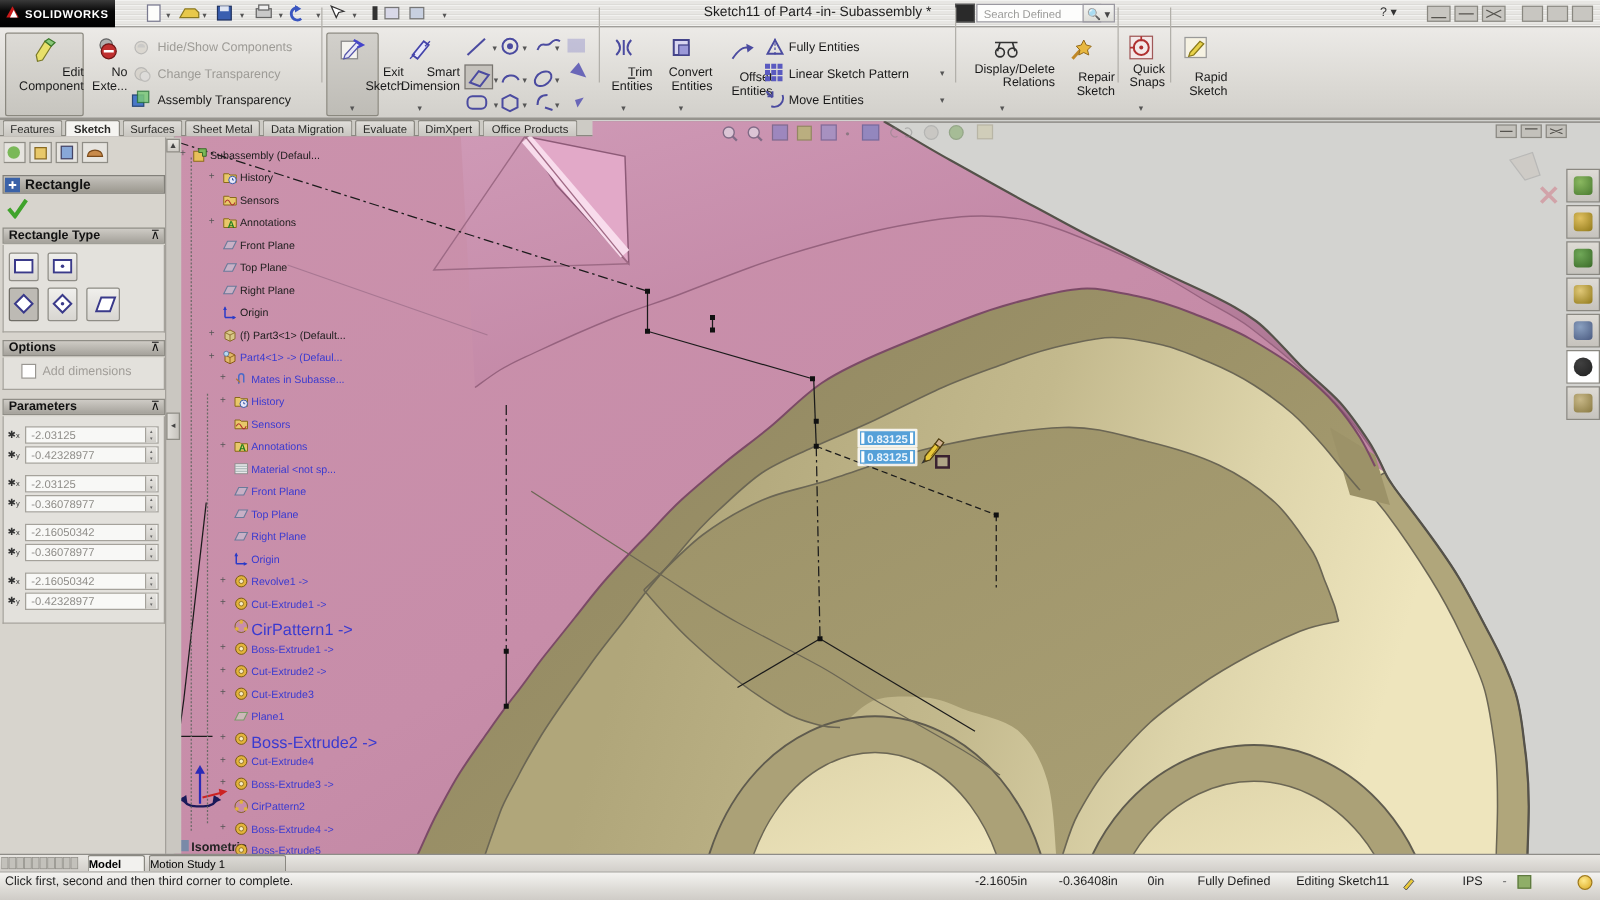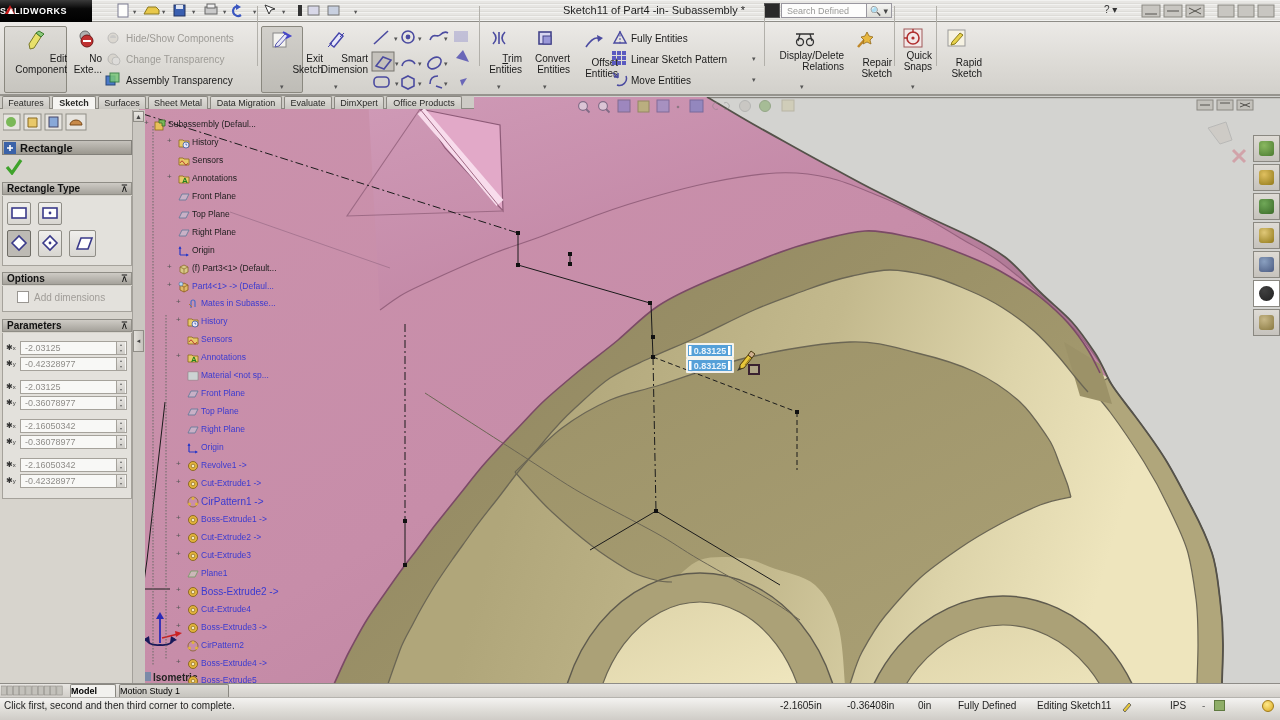--- a/index.html
+++ b/index.html
@@ -1,20 +1,20 @@
 <!DOCTYPE html>
 <html><head><meta charset="utf-8">
 <style>
 *{margin:0;padding:0;box-sizing:border-box}
 html,body{width:1280px;height:720px;overflow:hidden;font-family:"Liberation Sans",sans-serif;background:#d2d2cf}
 .abs{position:absolute}
 #page{position:relative;width:1280px;height:720px}
 
 #titlebar{left:0;top:0;width:1280px;height:22px;background:repeating-linear-gradient(180deg,#f2f2f0 0 1px,#e7e6e3 1px 3px,#dddcd8 3px 4px);border-bottom:1px solid #8e8c87}
-#swlogo{left:0;top:0;width:92px;height:22px;background:linear-gradient(180deg,#3a3a3a,#080808 40%,#000);color:#fff;font-size:9px;font-weight:bold;letter-spacing:.5px;line-height:22px;}
+#swlogo{left:0;top:0;width:92px;height:22px;background:linear-gradient(180deg,#3a3a3a,#080808 40%,#000);color:#fff;font-size:9px;font-weight:bold;letter-spacing:.5px;line-height:22px;padding-left:20px}
 #swlogo .ds{position:absolute;left:4px;top:4px;width:13px;height:13px}
 .ttext{top:4px;font-size:11px;color:#1d1d1d}
 
 #ribbon{left:0;top:22px;width:1280px;height:74px;background:linear-gradient(180deg,#eceae7,#dcdad5 60%,#d2d0cb);border-bottom:2px solid #96948e}
 .rbtn{position:absolute;text-align:right;font-size:10px;color:#1a1a1a;line-height:11px}
 .rbig{border:1px solid #8a887f;background:linear-gradient(180deg,#dddbd6,#c7c5bf);border-radius:2px}
 .rsep{position:absolute;top:6px;width:1px;height:60px;background:#b2b0aa}
 .rrow{position:absolute;font-size:10px;color:#1a1a1a;white-space:nowrap}
 .gray{color:#9d9b96}
 .ddot{position:absolute;font-size:7px;color:#555}
@@ -617,21 +617,21 @@
           <circle cx="6" cy="6" r="4.5" fill="#e2b33c" stroke="#7a5a10" stroke-width=".8"></circle>
           <circle cx="6" cy="6" r="1.8" fill="#f6eac0" stroke="#7a5a10" stroke-width=".6"></circle>
         </svg></span>
   <div class="abs" style="left:201px;top:478px;font-size:8.5px;white-space:nowrap;color:#3a3ad0">Cut-Extrude1 -&gt;</div>
   <span class="abs" style="left:187px;top:494px;width:12px;height:12px"><svg width="12" height="12" viewBox="0 0 12 12">
           <circle cx="6" cy="6" r="5" fill="none" stroke="#7a5a10" stroke-width=".7"></circle>
           <circle cx="6" cy="2.5" r="1.5" fill="#e2b33c"></circle>
           <circle cx="2.5" cy="8" r="1.5" fill="#e2b33c"></circle>
           <circle cx="9.5" cy="8" r="1.5" fill="#e2b33c"></circle>
         </svg></span>
-  <div class="abs" style="left:201px;top:496px;font-size:10px;white-space:nowrap;color:#3a3ad0">CirPattern1 -&gt;</div>
+  <div class="abs" style="left:201px;top:496px;font-size:13px;white-space:nowrap;color:#3a3ad0">CirPattern1 -&gt;</div>
   <div class="abs" style="left:176px;top:514px;width:8px;height:8px;font-size:8px;line-height:8px;color:#555">+</div>
   <span class="abs" style="left:187px;top:512px;width:12px;height:12px"><svg width="12" height="12" viewBox="0 0 12 12">
           <circle cx="6" cy="6" r="4.5" fill="#e2b33c" stroke="#7a5a10" stroke-width=".8"></circle>
           <circle cx="6" cy="6" r="1.8" fill="#f6eac0" stroke="#7a5a10" stroke-width=".6"></circle>
         </svg></span>
   <div class="abs" style="left:201px;top:514px;font-size:8.5px;white-space:nowrap;color:#3a3ad0">Boss-Extrude1 -&gt;</div>
   <div class="abs" style="left:176px;top:532px;width:8px;height:8px;font-size:8px;line-height:8px;color:#555">+</div>
   <span class="abs" style="left:187px;top:530px;width:12px;height:12px"><svg width="12" height="12" viewBox="0 0 12 12">
           <circle cx="6" cy="6" r="4.5" fill="#e2b33c" stroke="#7a5a10" stroke-width=".8"></circle>
           <circle cx="6" cy="6" r="1.8" fill="#f6eac0" stroke="#7a5a10" stroke-width=".6"></circle>
@@ -645,21 +645,21 @@
   <div class="abs" style="left:201px;top:550px;font-size:8.5px;white-space:nowrap;color:#3a3ad0">Cut-Extrude3</div>
   <span class="abs" style="left:187px;top:566px;width:12px;height:12px"><svg width="12" height="12" viewBox="0 0 12 12">
           <path d="M1,9 L4,3 H11 L8,9 Z" fill="#d2e2c8" fill-opacity=".5" stroke="#7a9a6a" stroke-width=".9"></path>
         </svg></span>
   <div class="abs" style="left:201px;top:568px;font-size:8.5px;white-space:nowrap;color:#3a3ad0">Plane1</div>
   <div class="abs" style="left:176px;top:586px;width:8px;height:8px;font-size:8px;line-height:8px;color:#555">+</div>
   <span class="abs" style="left:187px;top:584px;width:12px;height:12px"><svg width="12" height="12" viewBox="0 0 12 12">
           <circle cx="6" cy="6" r="4.5" fill="#e2b33c" stroke="#7a5a10" stroke-width=".8"></circle>
           <circle cx="6" cy="6" r="1.8" fill="#f6eac0" stroke="#7a5a10" stroke-width=".6"></circle>
         </svg></span>
-  <div class="abs" style="left:201px;top:586px;font-size:10px;white-space:nowrap;color:#3a3ad0">Boss-Extrude2 -&gt;</div>
+  <div class="abs" style="left:201px;top:586px;font-size:13px;white-space:nowrap;color:#3a3ad0">Boss-Extrude2 -&gt;</div>
   <div class="abs" style="left:176px;top:604px;width:8px;height:8px;font-size:8px;line-height:8px;color:#555">+</div>
   <span class="abs" style="left:187px;top:602px;width:12px;height:12px"><svg width="12" height="12" viewBox="0 0 12 12">
           <circle cx="6" cy="6" r="4.5" fill="#e2b33c" stroke="#7a5a10" stroke-width=".8"></circle>
           <circle cx="6" cy="6" r="1.8" fill="#f6eac0" stroke="#7a5a10" stroke-width=".6"></circle>
         </svg></span>
   <div class="abs" style="left:201px;top:604px;font-size:8.5px;white-space:nowrap;color:#3a3ad0">Cut-Extrude4</div>
   <div class="abs" style="left:176px;top:622px;width:8px;height:8px;font-size:8px;line-height:8px;color:#555">+</div>
   <span class="abs" style="left:187px;top:620px;width:12px;height:12px"><svg width="12" height="12" viewBox="0 0 12 12">
           <circle cx="6" cy="6" r="4.5" fill="#e2b33c" stroke="#7a5a10" stroke-width=".8"></circle>
           <circle cx="6" cy="6" r="1.8" fill="#f6eac0" stroke="#7a5a10" stroke-width=".6"></circle>

